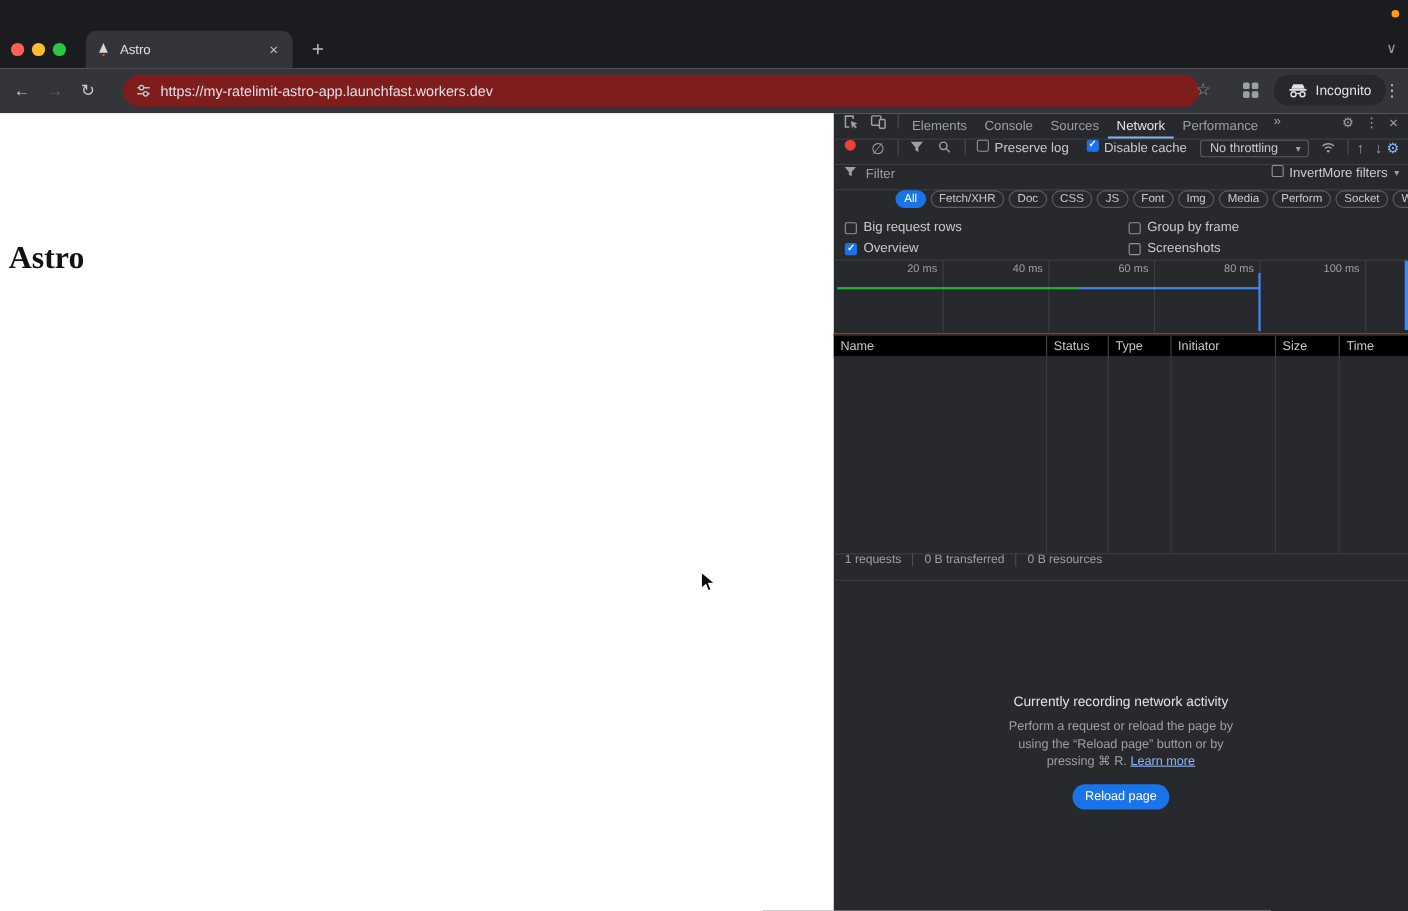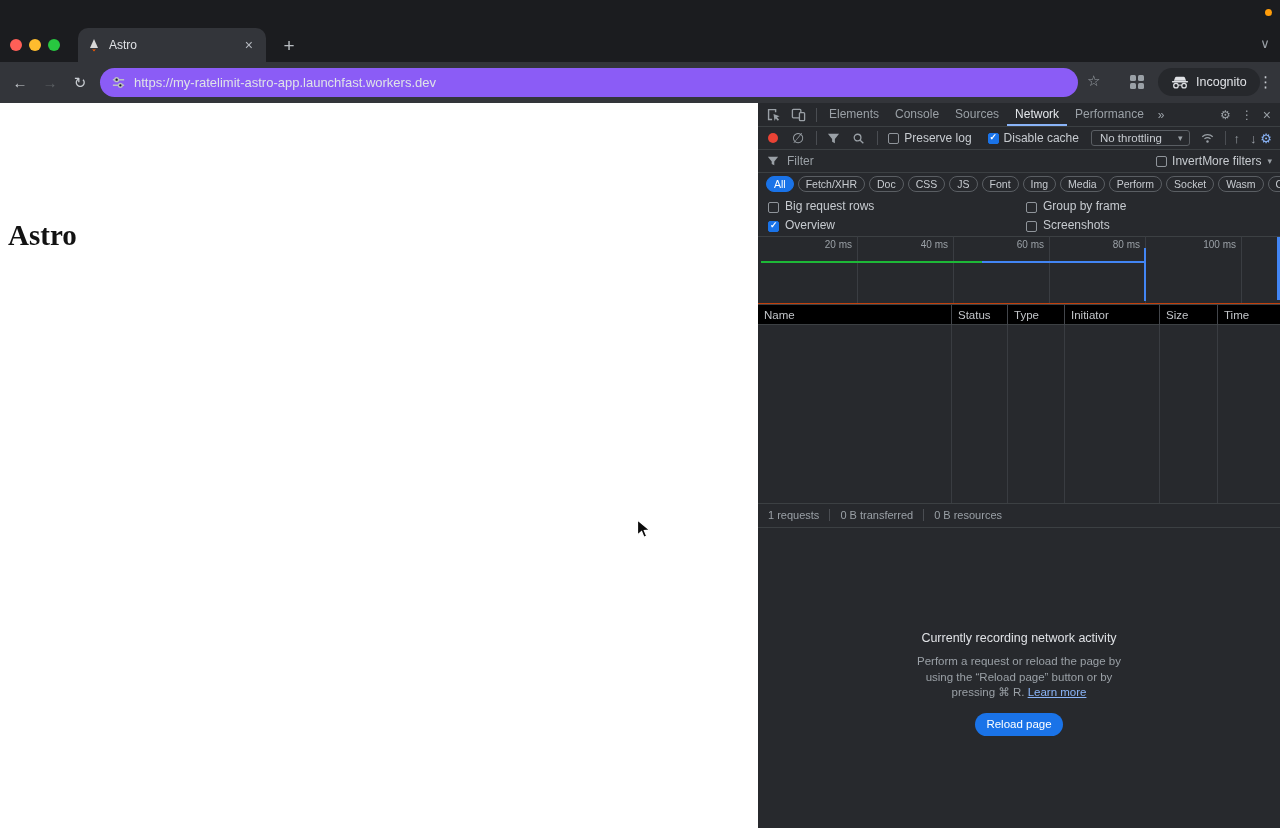--- a/index.html
+++ b/index.html
@@ -12,51 +12,51 @@
   .rec-dot{position:absolute;right:8px;top:9px;width:7px;height:7px;border-radius:50%;background:#ff9d0a;}
   .tab{position:absolute;left:78px;top:28px;width:188px;height:34px;background:#33353a;
        border-radius:10px 10px 0 0;display:flex;align-items:center;padding:0 9px;box-sizing:border-box;}
   .tab .title{color:#dfe1e5;font-size:12px;margin-left:8px;flex:1;}
   .tab .x{color:#b6bac0;font-size:14px;line-height:14px;padding:1px 4px;border-radius:4px;}
   .newtab{position:absolute;left:278px;top:35px;color:#b8bcc0;font-size:19px;width:22px;text-align:center;}
   .tabchev{position:absolute;right:5px;top:36px;color:#9aa0a6;font-size:13px;width:20px;text-align:center;}
   .toolbar{position:absolute;left:0;top:62px;width:100%;height:41px;background:#33353a;}
   .navbtn{position:absolute;top:9px;width:24px;height:24px;text-align:center;line-height:24px;font-size:15px;color:#c7cbd0;}
   .navbtn.fwd{color:#5c6064}
-  .omnibox{position:absolute;left:100px;top:6px;width:978px;height:29px;border-radius:15px;background:#8b5cf6;
+  .omnibox{position:absolute;left:112px;top:6px;width:978px;height:29px;border-radius:15px;background:#7f1d1d;
            display:flex;align-items:center;}
   .omnibox .url{color:#dfe3e8;font-size:13px;margin-left:8px;white-space:nowrap;}
   .star{position:absolute;left:1087px;top:10px;color:#9aa0a6;font-size:15px;}
   .extgrid{position:absolute;left:1130px;top:13px;width:14px;height:14px;display:grid;
            grid-template-columns:6px 6px;grid-template-rows:6px 6px;gap:2px;}
   .extgrid span{background:#9aa0a6;border-radius:1.5px;}
   .incog{position:absolute;left:1158px;top:6px;height:28px;border-radius:14px;background:#26282c;
          display:flex;align-items:center;gap:7px;padding:0 13px;color:#dfe1e5;font-size:12.5px;}
   .kebab{position:absolute;right:7px;top:11px;color:#c7cbd0;font-size:15px;}
   
   .page{position:absolute;left:0;top:103px;width:758px;height:725px;background:#ffffff;}
   .page h1{position:absolute;left:8px;top:116px;margin:0;font-family:"Liberation Serif","DejaVu Serif",serif;
            font-size:29px;font-weight:bold;color:#121212;}
   .cursor{position:absolute;left:636px;top:416px;}
   
   .devtools{position:absolute;left:758px;top:103px;width:522px;height:725px;background:#27292d;color:#c7cbd0;}
-  .row{position:absolute;left:0;right:0;display:flex;align-items:center;border-bottom:1px solid #3c4043;box-sizing:border-box;}
+  .row{position:absolute;left:0;right:0;display:flex;align-items:flex-start;border-bottom:1px solid #3c4043;box-sizing:border-box;}
   .vdiv{width:1px;height:14px;background:#4a4d52;flex:none;}
   .dt-tabs{top:0;height:24px;font-size:12px;color:#9aa0a6;}
   .dtab{padding:0 8px;line-height:23px;height:23px;flex:none;}
   .dtab.sel{color:#e3e6ea;box-shadow:inset 0 -2px 0 var(--link,#8ab4f8);}
   .chev2{padding:0 6px;color:#9aa0a6;}
   .dt-tabs .right{margin-left:auto;display:flex;align-items:center;gap:10px;margin-right:9px;color:#9aa0a6;}
   .dt-actions{top:24px;height:23px;}
   .recbtn{width:10px;height:10px;border-radius:50%;background:var(--record,#ea4335);margin-left:10px;flex:none;}
   .gicon{color:#9aa0a6;font-size:13px;flex:none;}
   .dt-filterrow{top:47px;height:23px;}
   .filter-input{flex:1;background:transparent;border:none;outline:none;color:#dfe1e5;font-size:12px;margin-left:6px;}
   .filter-input::placeholder{color:#9aa0a6;}
-  .dt-chips{top:70px;height:22px;gap:4px;padding-left:8px;border-bottom:none;}
+  .dt-chips{top:70px;height:22px;gap:4px;padding-left:8px;border-bottom:none;margin-left:48px;}
   .chip{border:1px solid #5a5e63;color:#c7cbd0;border-radius:8px;font-size:10.5px;padding:1px 7px;flex:none;line-height:12px;}
   .chip.selected{background:var(--accent,#1a73e8);border-color:var(--accent,#1a73e8);color:#fff;}
   .dt-options{top:92px;height:41px;border-bottom:1px solid #3c4043;position:absolute;left:0;right:0;}
   .opt{position:absolute;display:flex;align-items:flex-end;gap:6px;font-size:12px;color:#c7cbd0;}
   .cb{width:11px;height:11px;border:1.3px solid #90959b;border-radius:2px;box-sizing:border-box;position:relative;flex:none;background:transparent;}
   .cb.on{background:var(--accent,#1a73e8);border-color:var(--accent,#1a73e8);}
   .cb.on::after{content:"✓";position:absolute;left:1px;top:-2px;font-size:9px;color:#fff;font-weight:bold;}
   .lbl{font-size:12px;color:#c7cbd0;}
   .throttle{display:flex;align-items:center;border:1px solid #5a5e63;border-radius:3px;color:#c7cbd0;
             font-size:11.5px;padding:1px 6px 1px 8px;margin-left:12px;gap:16px;flex:none;}

